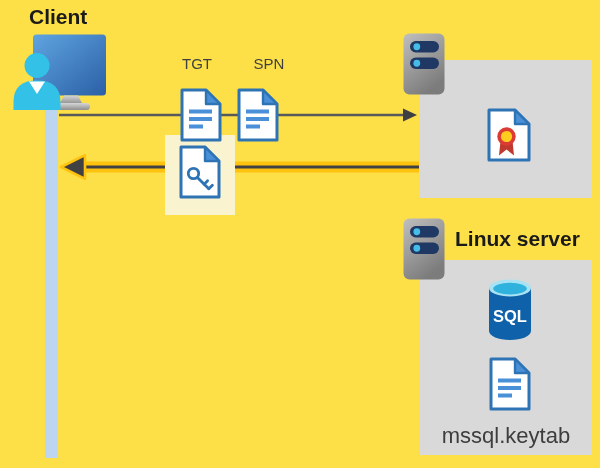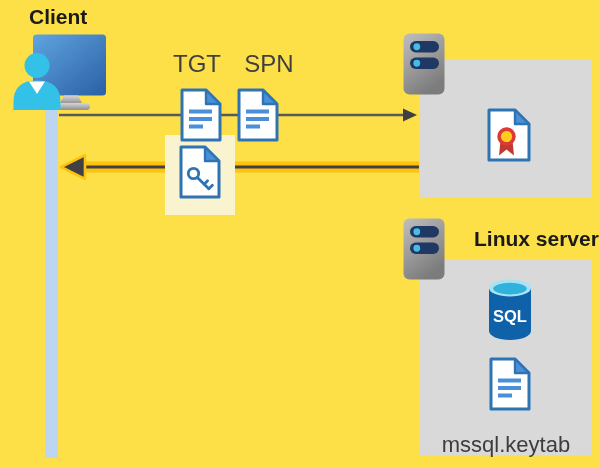--- a/index.html
+++ b/index.html
@@ -2,21 +2,21 @@
 <html><head>
 <meta charset="utf-8">
 <style>
   * { margin:0; padding:0; box-sizing:border-box; }
   html,body { background:#ffffff; }
   body { font-family:"Liberation Sans", sans-serif; }
   .canvas { position:relative; width:600px; height:468px; background:#fde047; overflow:hidden; }
   .abs { position:absolute; }
   .title { font-weight:700; font-size:21px; line-height:26px; color:#1a1a1a; white-space:pre-line; }
   .nowrap { white-space:nowrap; }
-  .ticket-label { font-size:24px; line-height:22px; color:#3f3f3f; text-align:center; }
+  .ticket-label { font-size:15px; line-height:22px; color:#3f3f3f; text-align:center; }
   .filename { font-size:22px; line-height:26px; color:#3d3d3d; text-align:center; }
   .box { background:#d9d9d9; }
   .highlight { background:#faf3cf; }
   .session-bar { background:#bcd6f2; }
 </style>
 </head>
 <body>
 
 <div class="canvas">
 
@@ -119,32 +119,32 @@
   <div class="abs box" style="left:420px; top:260px; width:172px; height:195px;"></div>
 
   <svg class="abs" style="left:403px; top:218px;" width="42" height="62" viewBox="0 0 42 62">
     <rect x="0.5" y="0.5" width="41" height="61" rx="6" fill="url(#gSrv)"></rect>
     <rect x="7" y="8" width="29" height="11.5" rx="5.75" fill="#1F3864"></rect>
     <circle cx="13.8" cy="13.75" r="3.4" fill="#45BDE8"></circle>
     <rect x="7" y="24.5" width="29" height="11.5" rx="5.75" fill="#1F3864"></rect>
     <circle cx="13.8" cy="30.25" r="3.4" fill="#45BDE8"></circle>
   </svg>
 
-  <div class="abs title nowrap" style="left:474px; top:226px;">Linux server</div>
+  <div class="abs title nowrap" style="left:455px; top:226px;">Linux server</div>
 
   <svg class="abs" style="left:487px; top:278px;" width="46" height="63" viewBox="0 0 46 63">
     <path d="M2 10 L2 53 C2 58 11.4 62 23 62 C34.6 62 44 58 44 53 L44 10 Z" fill="#0F61A9"></path>
     <ellipse cx="23" cy="10" rx="21" ry="8.5" fill="#A9E2F3"></ellipse>
     <ellipse cx="23" cy="10.6" rx="16.8" ry="5.8" fill="#2FB2DE"></ellipse>
     <text x="23" y="44" text-anchor="middle" font-family="Liberation Sans, sans-serif" font-size="16.5" font-weight="bold" fill="#FFFFFF">SQL</text>
   </svg>
 
   <svg class="abs" style="left:489px; top:357px;" width="42" height="54" viewBox="0 0 42 54">
     <path d="M2 2 H26 L40 16 V52 H2 Z" fill="#FFFFFF" stroke="#2E74B5" stroke-width="3" stroke-linejoin="round"></path>
     <path d="M26 2 V16 H40 Z" fill="#4A90D9" stroke="#2E74B5" stroke-width="2.4" stroke-linejoin="round"></path>
     <rect x="9" y="21.5" width="23" height="4" fill="#4A90D9"></rect>
     <rect x="9" y="29" width="23" height="4" fill="#4A90D9"></rect>
     <rect x="9" y="36.5" width="14" height="4" fill="#4A90D9"></rect>
   </svg>
 
-  <div class="abs filename" style="left:420px; top:432px; width:172px;">mssql.keytab</div>
+  <div class="abs filename" style="left:420px; top:423px; width:172px;">mssql.keytab</div>
 
 </div>
 
 </body></html>

